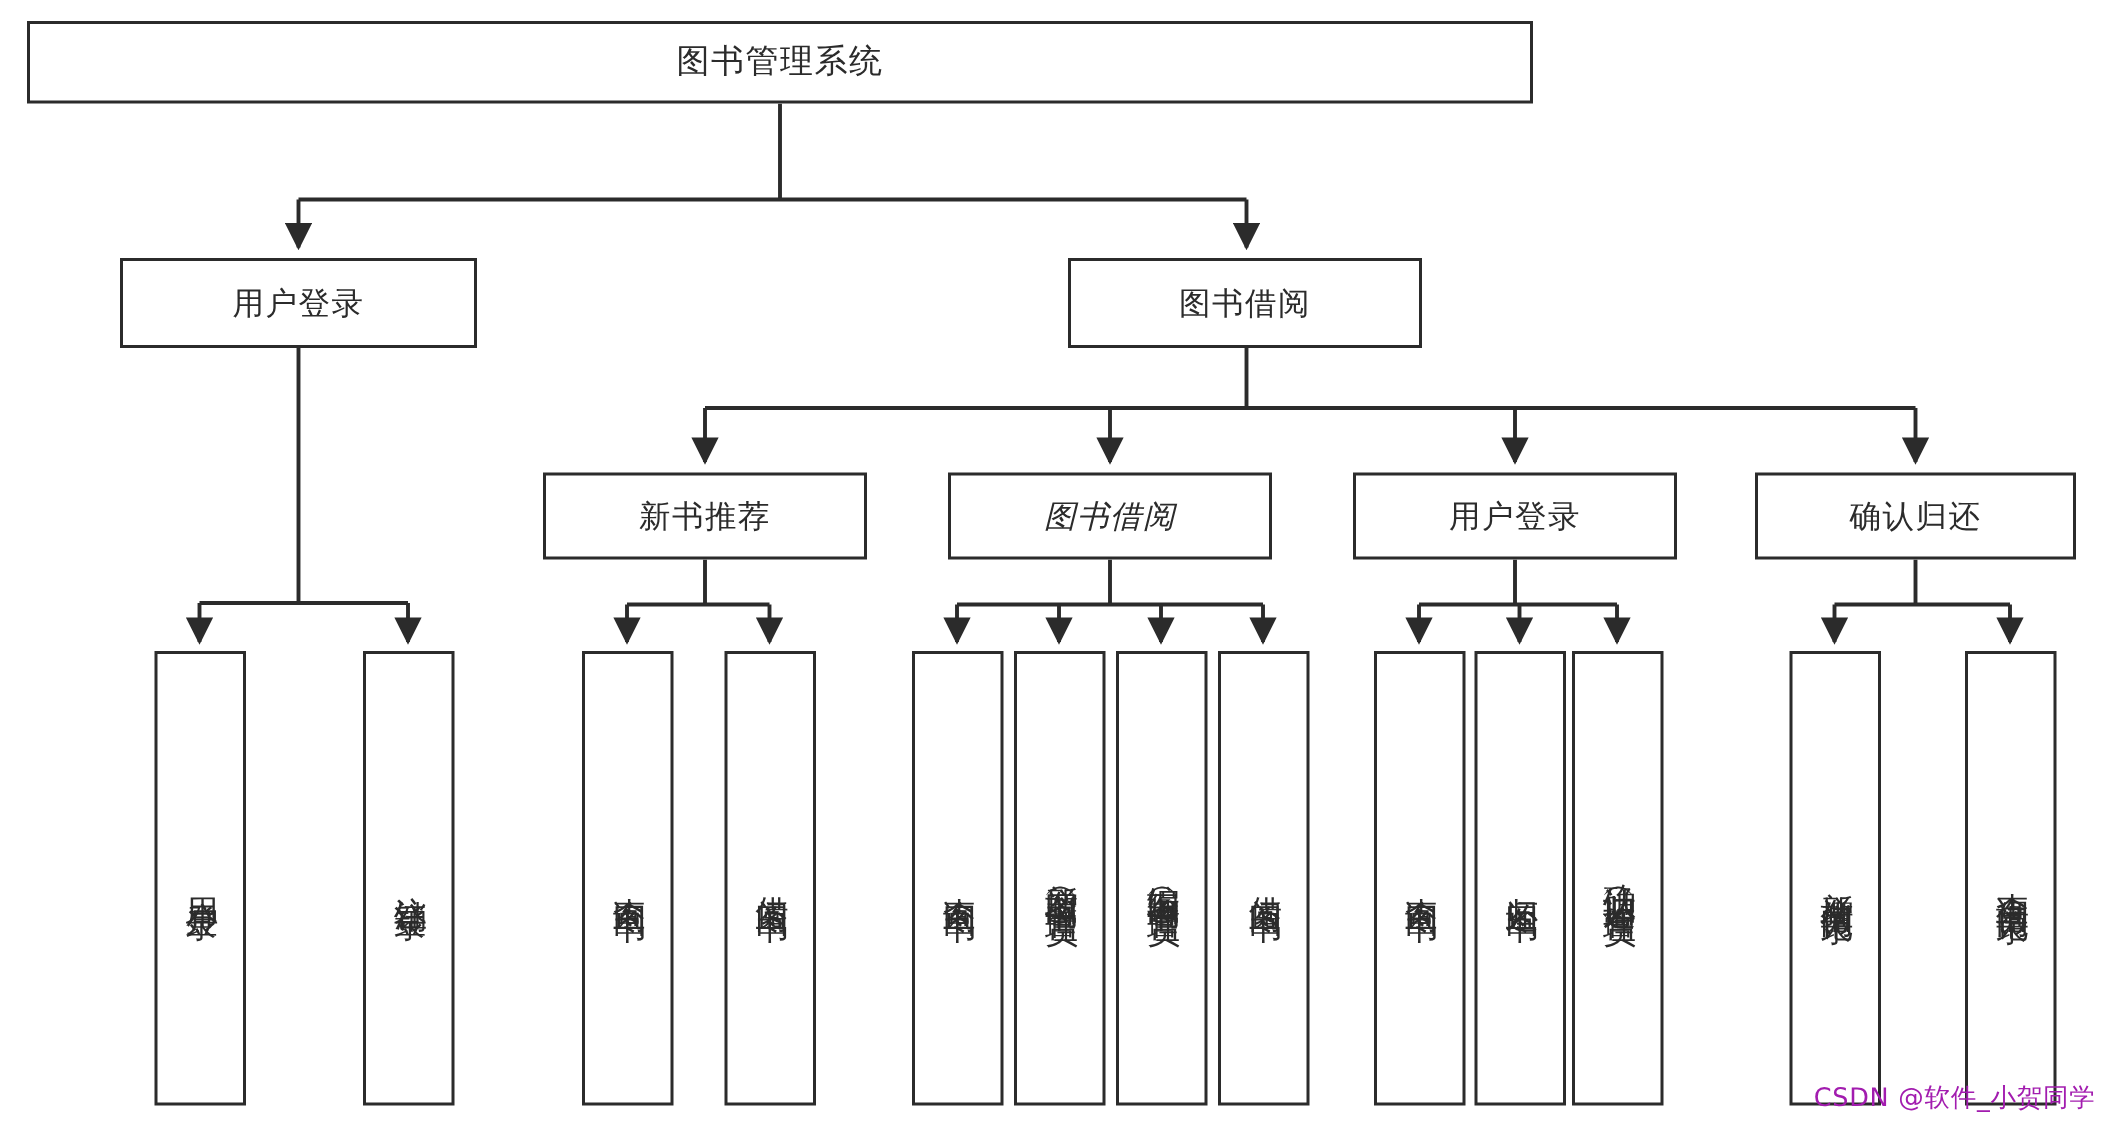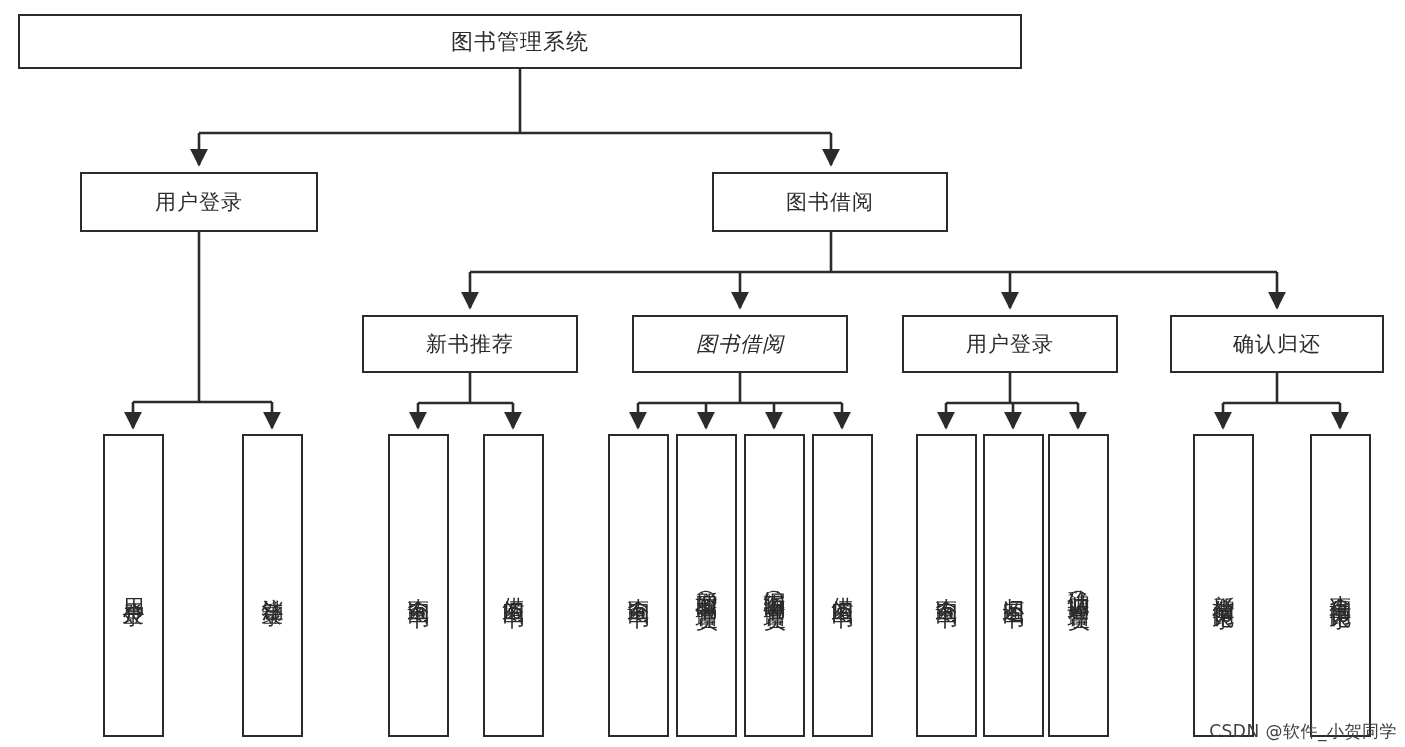--- a/index.html
+++ b/index.html
@@ -38,21 +38,21 @@
     line-height:1.1;
     white-space:normal;
     max-height:270px;
   }
   .node.root .label{font-size:22px;}
 
   #watermark{
     position:absolute;
     right:8px;bottom:4px;
     font-size:17px;
-    color:#404040;
+    color:#a21caf;
     letter-spacing:0.5px;
     white-space:nowrap;
     pointer-events:none;
   }
 </style>
 </head>
 <body>
 
 <div id="canvas">
 

